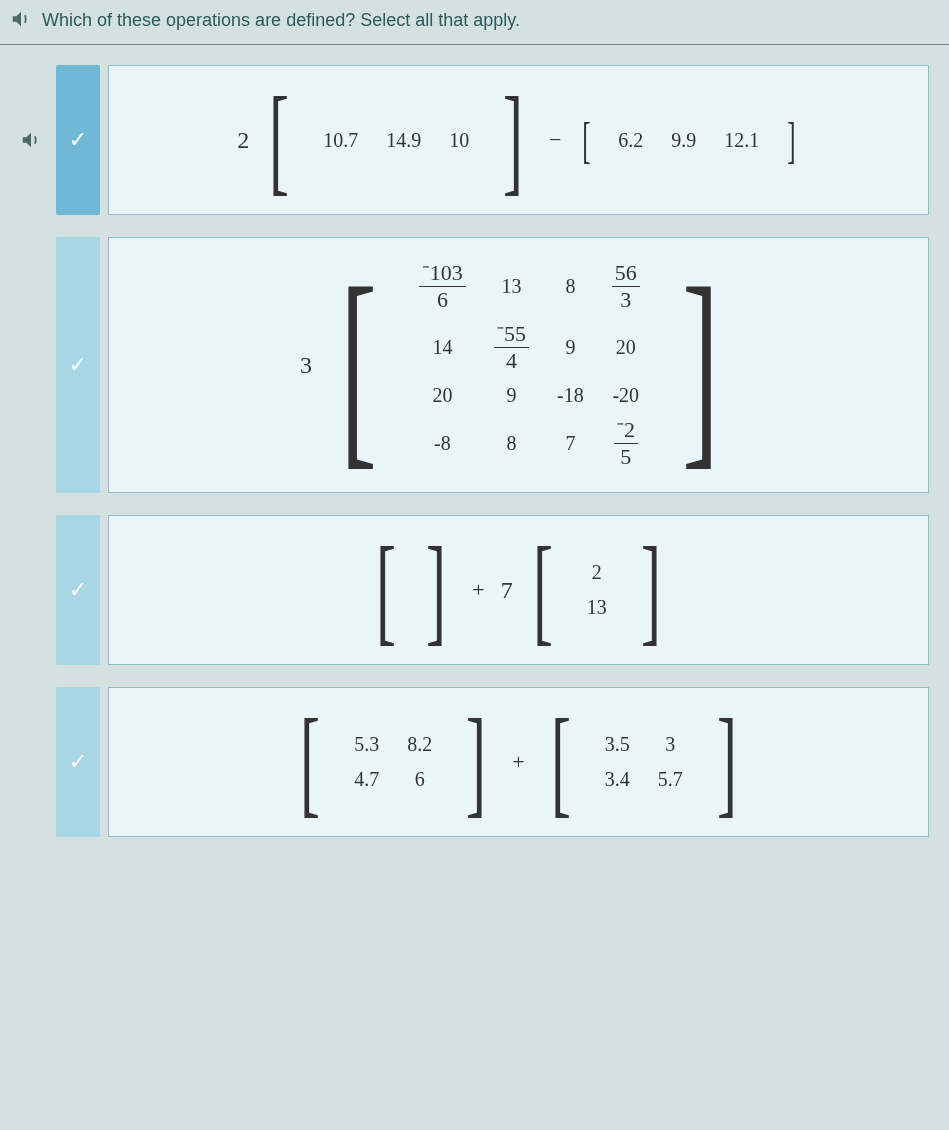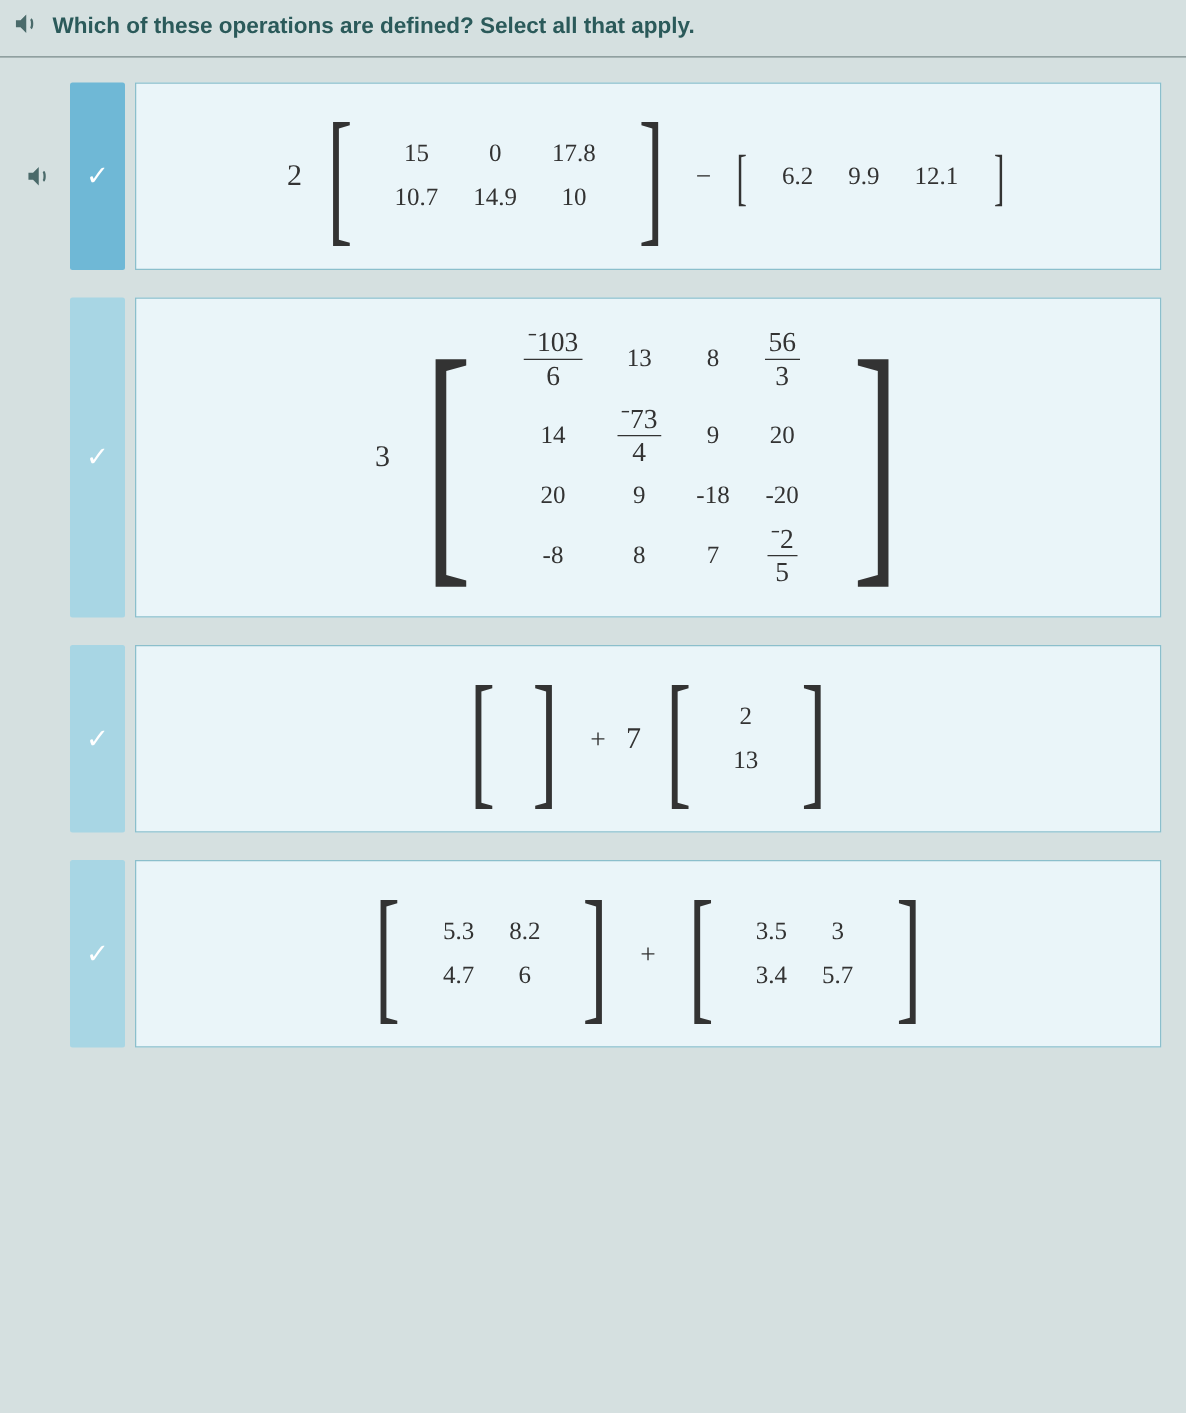--- a/index.html
+++ b/index.html
@@ -14,21 +14,21 @@
   .top-bar {
     border-bottom: 1px solid #7a8a8a;
     padding: 8px 10px 10px 10px;
     display: flex;
     align-items: flex-start;
     gap: 10px;
   }
   .speaker-icon svg { width: 22px; height: 22px; }
   .question-text {
     color: #2b5a5a;
-    font-weight: bold;
+    font-weight: normal;
     font-size: 18px;
     padding-top: 2px;
   }
   .options-wrap {
     padding: 20px 20px 0 20px;
   }
   .option-row {
     display: flex;
     align-items: stretch;
     margin-bottom: 22px;
@@ -136,25 +136,20 @@
       <span class="checkmark">✓</span>
     </div>
     <div class="option-body">
       <div class="math-row">
         <span class="scalar">2</span>
         <span class="bracket b2">[</span>
         <div class="matrix">
             <table id="ma1">
               <tbody>
                 <tr>
-                  <td><span>15</span></td>
-                  <td><span>0</span></td>
-                  <td><span>17.8</span></td>
-                </tr>
-                <tr>
                   <td><span>10.7</span></td>
                   <td><span>14.9</span></td>
                   <td><span>10</span></td>
                 </tr>
               </tbody>
             </table>
           </div>
         <span class="bracket b2">]</span>
         <span class="op">−</span>
         <span class="bracket" style="font-size:50px;">[</span>
@@ -187,21 +182,21 @@
             <table id="mb">
               <tbody>
                 <tr>
                   <td><span class="frac"><span class="num">⁻103</span><span class="den">6</span></span></td>
                   <td><span>13</span></td>
                   <td><span>8</span></td>
                   <td><span class="frac"><span class="num">56</span><span class="den">3</span></span></td>
                 </tr>
                 <tr>
                   <td><span>14</span></td>
-                  <td><span class="frac"><span class="num">⁻73</span><span class="den">4</span></span></td>
+                  <td><span class="frac"><span class="num">⁻55</span><span class="den">4</span></span></td>
                   <td><span>9</span></td>
                   <td><span>20</span></td>
                 </tr>
                 <tr>
                   <td><span>20</span></td>
                   <td><span>9</span></td>
                   <td><span>-18</span></td>
                   <td><span>-20</span></td>
                 </tr>
                 <tr>

